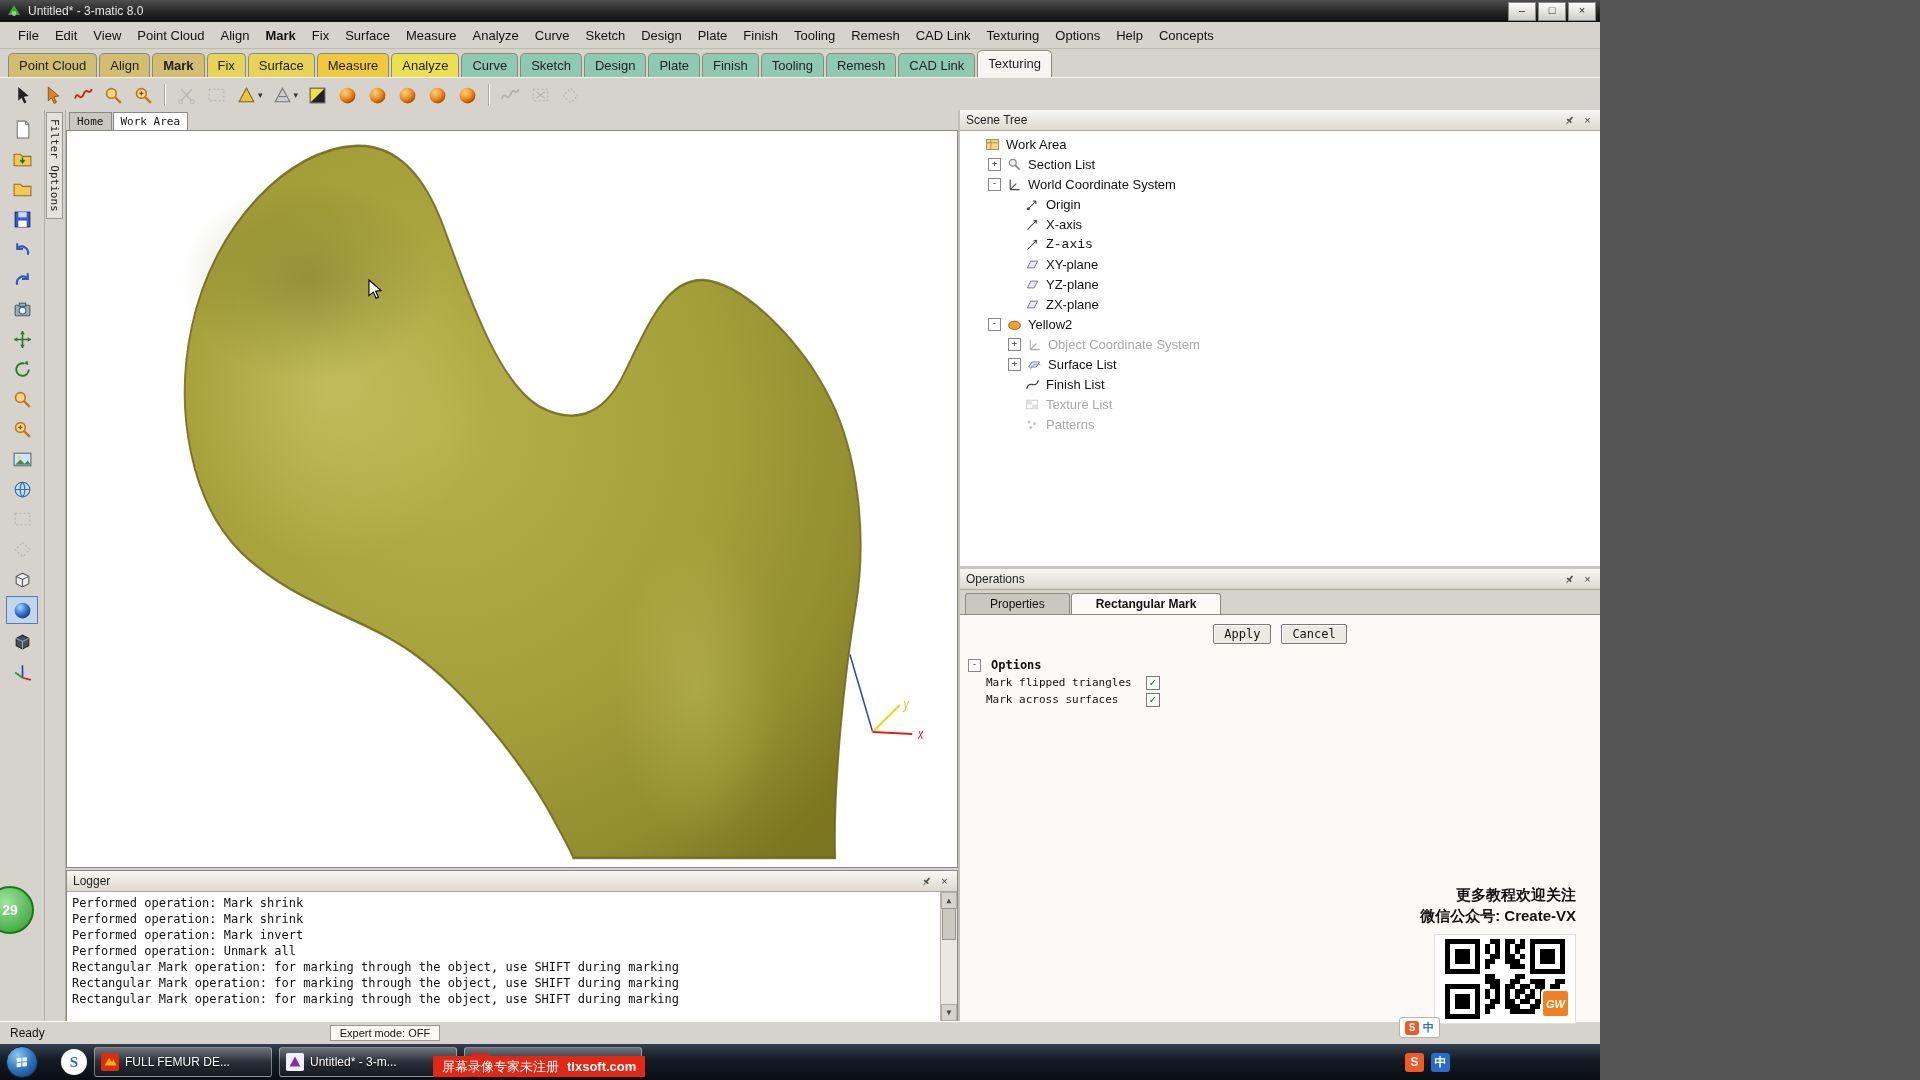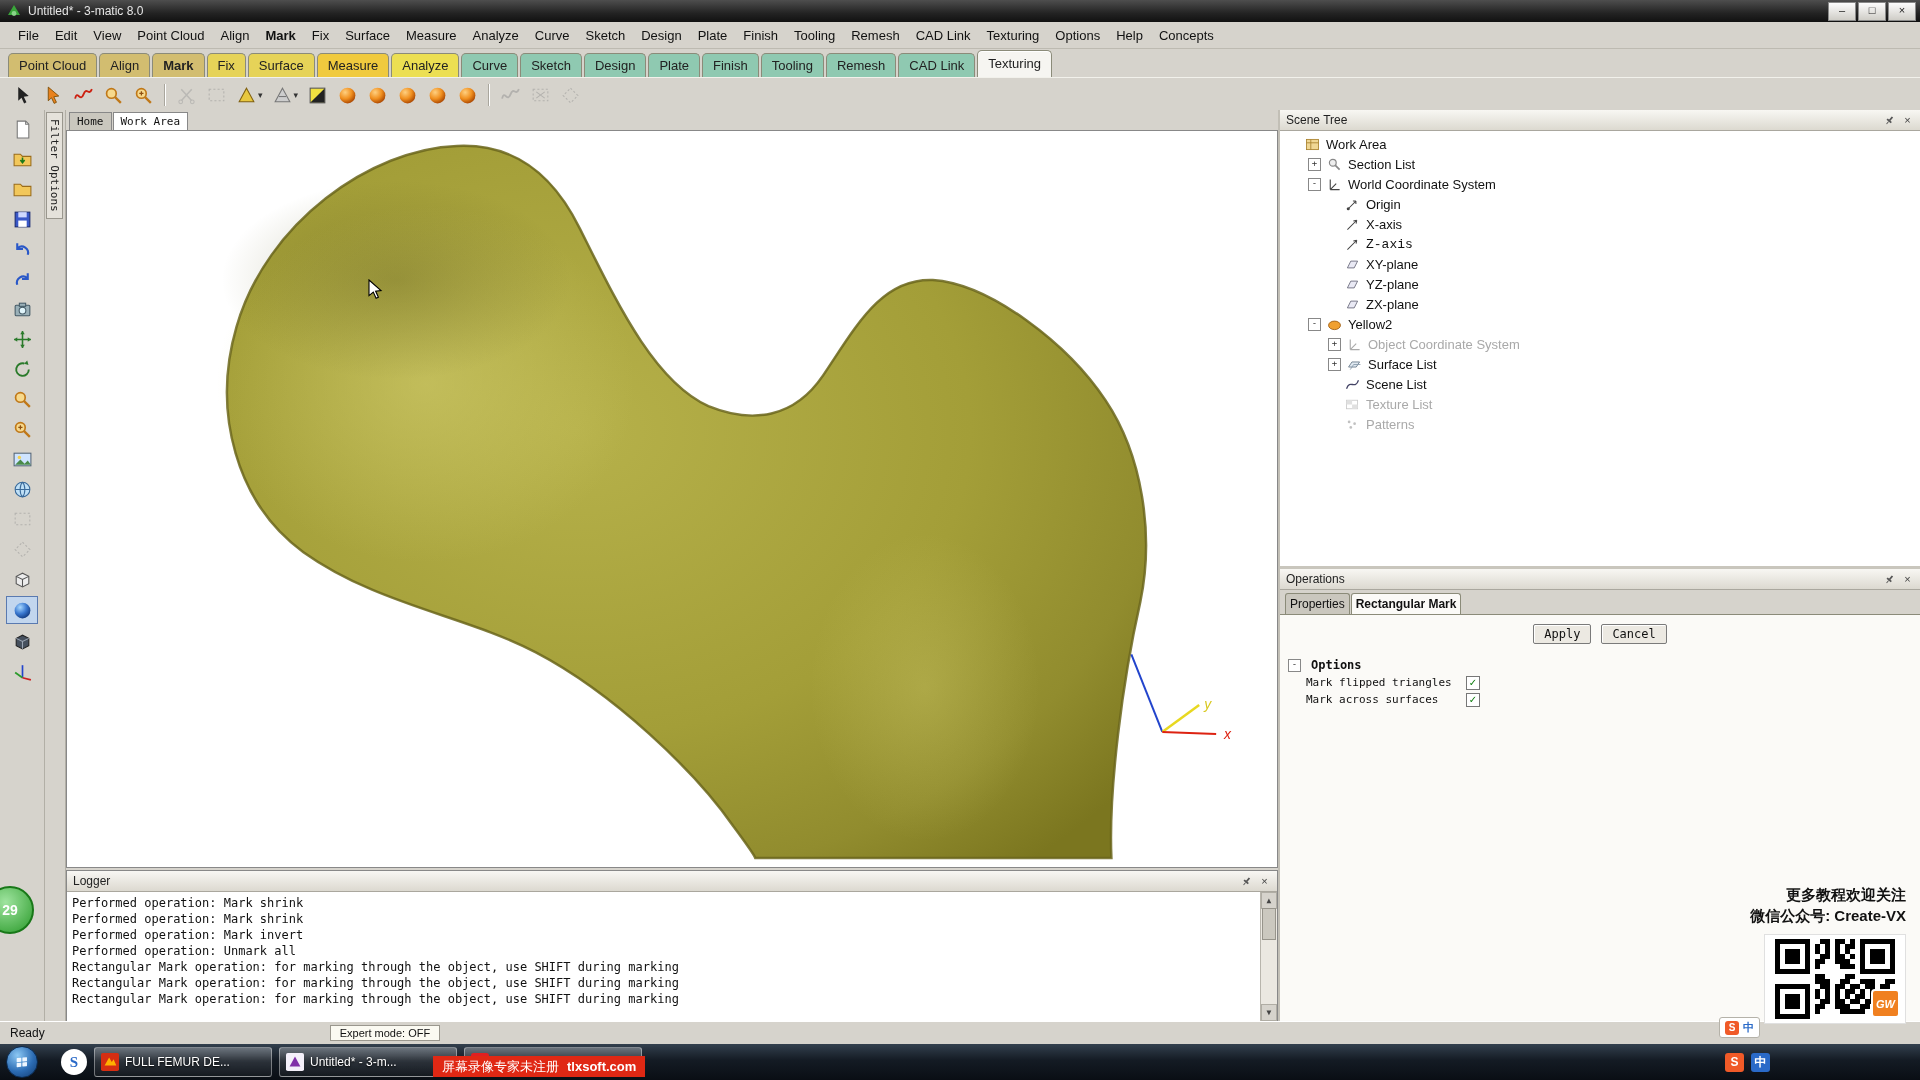--- a/index.html
+++ b/index.html
@@ -1,16 +1,16 @@
 <!DOCTYPE html>
 <html><head>
 <meta charset="utf-8">
 <style>
   html,body{margin:0;padding:0;background:#555;}
-  .screen{position:relative;width:1920px;height:1080px;background:#14b8a6;overflow:hidden;
+  .screen{position:relative;width:1600px;height:1080px;background:#14b8a6;overflow:hidden;
           font-family:"Liberation Sans",sans-serif;color:#111;}
   
   .titlebar{height:22px;background:linear-gradient(#4e4e4e,#232323 60%,#111);display:flex;align-items:center;
             color:#e6e6e6;font-size:12px;padding:0 4px;}
   .app-icon{width:16px;height:16px;margin:0 6px 0 2px;}
   .win-controls{margin-left:auto;display:flex;gap:2px;}
   .win-btn{width:26px;height:17px;background:linear-gradient(#fdfdfd,#cfcdc7);border:1px solid #8a8a8a;
            font-size:11px;line-height:15px;text-align:center;color:#222;}
   
   .menubar{height:26px;background:#d6d3cc;display:flex;align-items:center;padding-left:10px;font-size:13px;
@@ -71,21 +71,21 @@
   .tree-row.grayed{color:#a9a9a9;}
   .tree-row.grayed svg{opacity:.45;}
   .expander{width:11px;height:11px;flex:0 0 11px;border:1px solid #888;background:#fff;
             font:9px/9px "DejaVu Sans Mono",monospace;text-align:center;margin-right:5px;color:#333;}
   .exp-space{width:16px;flex:0 0 16px;}
   .tree-icon{width:17px;height:17px;margin-right:5px;flex:0 0 17px;}
   .tree-icon svg{width:17px;height:17px;}
   
   .ops-panel{flex:1;display:flex;flex-direction:column;background:#d6d3cc;}
   .ops-tabs{height:24px;display:flex;align-items:flex-end;padding-left:5px;gap:1px;}
-  .ops-tab{font-size:12px;padding:3px 4px;border:1px solid #8b8b79;border-bottom:none;background:#cac7be;
+  .ops-tab{font-size:12px;padding:3px 24px;border:1px solid #8b8b79;border-bottom:none;background:#cac7be;
            border-radius:3px 3px 0 0;}
   .ops-tab.selected{background:#fbfaf7;font-weight:bold;}
   .ops-body{flex:1;background:#fbfaf7;border-top:1px solid #8b8b79;}
   .ops-buttons{display:flex;justify-content:center;gap:10px;margin:9px 0 12px;}
   .btn{font:12px "DejaVu Sans Mono",monospace;padding:2px 10px;background:#ece9e2;border:1px solid #7a7a7a;
        border-radius:2px;box-shadow:inset 1px 1px 0 #fff;}
   .opt-header{font:bold 12px "DejaVu Sans Mono",monospace;display:flex;align-items:center;padding-left:8px;gap:5px;height:18px;}
   .opt-row{display:flex;align-items:center;padding-left:26px;height:17px;font:11px "DejaVu Sans Mono",monospace;}
   .opt-label{display:inline-block;width:160px;}
   .checkbox{width:12px;height:12px;border:1px solid #777;background:#fff;font:10px/11px "DejaVu Sans",sans-serif;
@@ -113,21 +113,21 @@
   .tray-icon{width:19px;height:19px;border-radius:3px;display:flex;align-items:center;justify-content:center;
              font:bold 12px "Liberation Sans",sans-serif;color:#fff;}
   
   .watermark{position:absolute;left:433px;bottom:3px;height:21px;background:#e02814;color:#fff;font-size:13px;
              display:flex;align-items:center;padding:0 9px;gap:8px;z-index:30;}
   .watermark .link{font-weight:bold;}
   .ime-bar{position:absolute;right:160px;bottom:42px;height:19px;background:#fff;border:1px solid #b5b2a9;
            border-radius:3px;display:flex;align-items:center;gap:4px;padding:0 5px;z-index:25;font-size:11px;}
   .ime-s{width:14px;height:14px;border-radius:3px;background:#f05a28;color:#fff;font:bold 10px/14px "Liberation Sans",sans-serif;text-align:center;}
   .ime-zh{color:#2a6ac8;font-weight:bold;}
-  .promo{position:absolute;right:14px;bottom:56px;width:500px;text-align:right;z-index:20;}
+  .promo{position:absolute;right:24px;bottom:56px;width:500px;text-align:right;z-index:20;}
   .promo-line{font-size:15px;font-weight:bold;color:#111;line-height:1.4;}
   .qr-box{margin:8px 0 0 auto;width:140px;height:88px;background:#fff;display:flex;align-items:center;
           justify-content:center;position:relative;border:1px solid #e0e0e0;}
   .gw-badge{position:absolute;right:5px;bottom:5px;width:25px;height:25px;background:#f08020;color:#fff;
             font:bold italic 11px "Liberation Sans",sans-serif;display:flex;align-items:center;justify-content:center;
             border-radius:4px;border:2px solid #fff;}
   .rec-badge{position:absolute;left:-14px;top:886px;width:44px;height:44px;border-radius:50%;
              background:radial-gradient(circle at 40% 32%,#9fe49f,#2a9a2a);border:2px solid #187818;color:#fff;
              font:bold 14px "Liberation Sans",sans-serif;display:flex;align-items:center;justify-content:center;z-index:20;}
 </style>
@@ -621,21 +621,21 @@
                   <path d="M3 13l4-6h9l-4 6z" fill="#dfe8f0" stroke="#678"></path>
                   <path d="M5 16l4-6h8" fill="none" stroke="#89a"></path>
                 </svg></span>
               <span>Surface List</span>
             </div>
             <div class="tree-row" style="padding-left: 48px;">
               <span class="exp-space"></span>
               <span class="tree-icon"><svg viewBox="0 0 20 20">
                   <path d="M3 15C7 3 13 17 17 5" fill="none" stroke="#446" stroke-width="1.5"></path>
                 </svg></span>
-              <span>Scene List</span>
+              <span>Finish List</span>
             </div>
             <div class="tree-row grayed" style="padding-left: 48px;">
               <span class="exp-space"></span>
               <span class="tree-icon"><svg viewBox="0 0 20 20">
                   <rect x="3" y="5" width="13" height="10" fill="#fff" stroke="#888"></rect>
                   <rect x="3" y="5" width="6.5" height="5" fill="#bbb"></rect>
                   <rect x="9.5" y="10" width="6.5" height="5" fill="#bbb"></rect>
                 </svg></span>
               <span>Texture List</span>
             </div>

